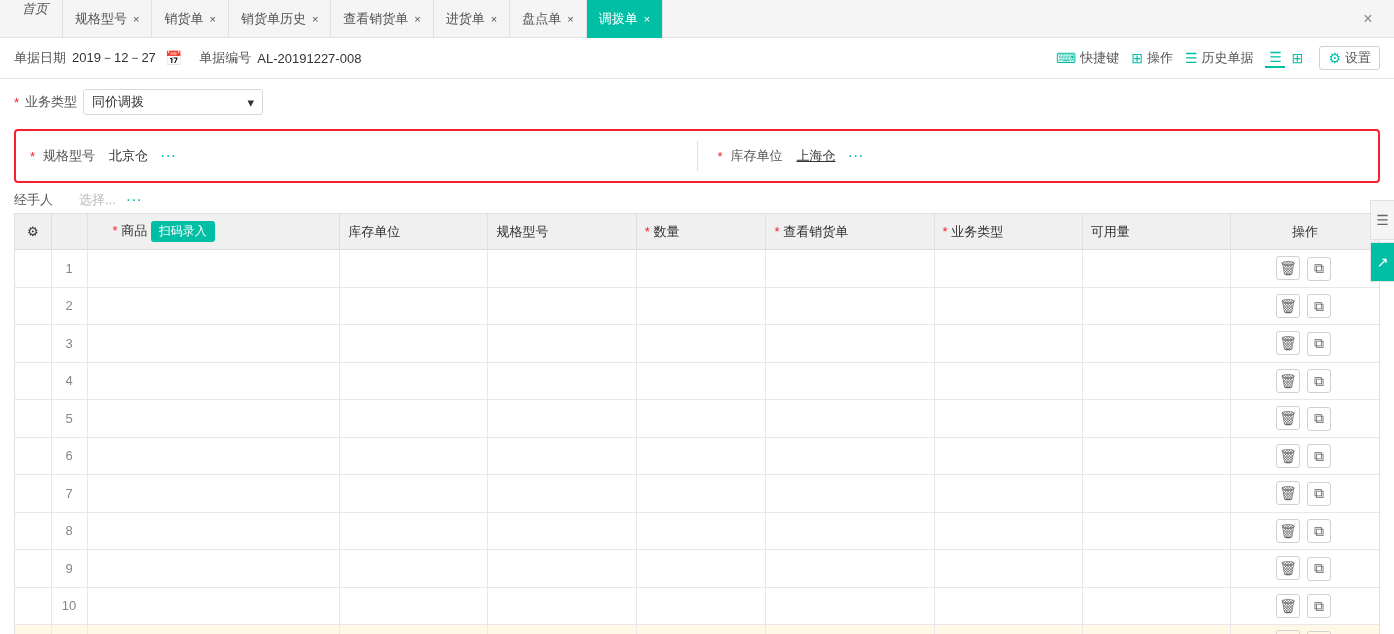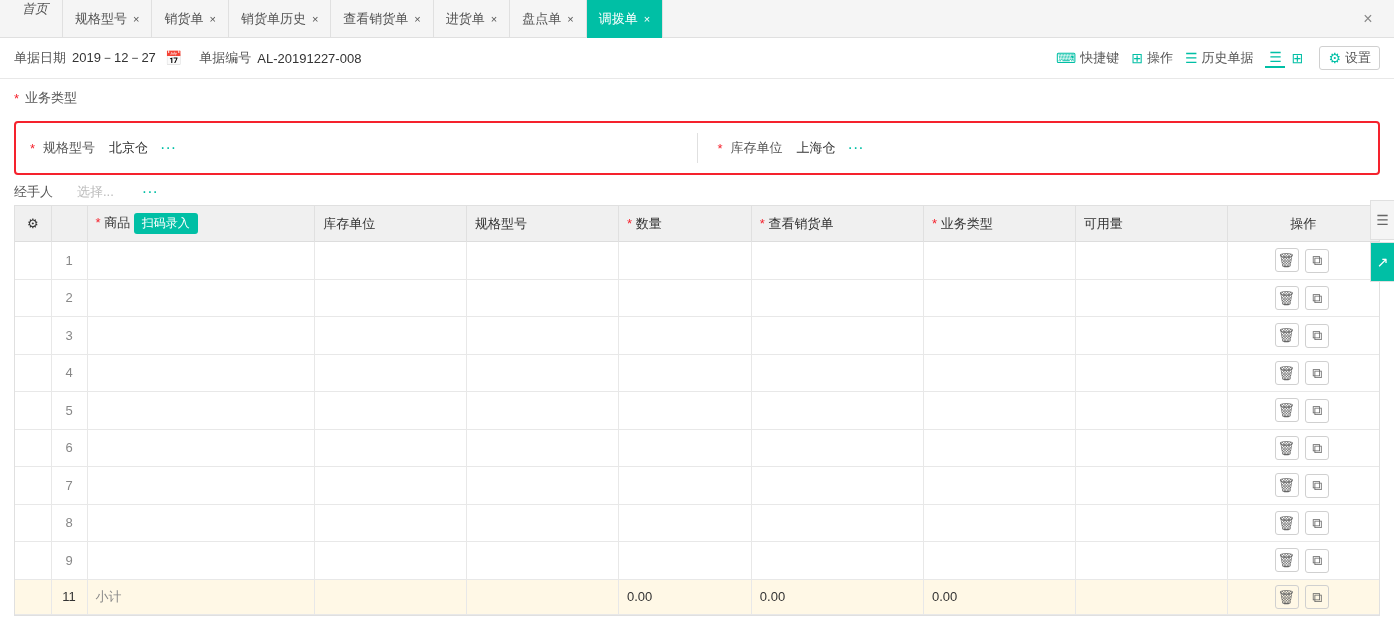--- a/index.html
+++ b/index.html
@@ -190,26 +190,27 @@
     }
     .warehouse-divider {
       width: 1px;
       height: 30px;
       background: #e0e0e0;
       margin: 0 20px;
     }
     .handler-row {
       display: flex;
       align-items: center;
-      gap: 24px;
+      gap: 6px;
       padding: 0 14px 4px 14px;
     }
     .placeholder-text {
       color: #bbb;
       font-size: 13px;
+      margin-left: 20px;
     }
 
     
     .table-container {
       margin: 0 14px;
       border: 1px solid #e0e0e0;
       overflow: auto;
     }
     table {
       width: 100%;
@@ -297,21 +298,21 @@
       cursor: pointer;
       color: #666;
       font-size: 14px;
     }
     .side-btn.green {
       background: #00bfa5;
       color: #fff;
       width: 24px;
       height: 40px;
     }
-    .col-product { min-width: 120px; }
+    .col-product { min-width: 120px; padding-left: 25px; }
     .col-unit { min-width: 80px; }
     .col-spec { min-width: 80px; }
     .col-qty { min-width: 70px; }
     .col-cost { min-width: 80px; }
     .col-amount { min-width: 80px; }
     .col-available { min-width: 80px; }
     .col-op { min-width: 80px; text-align: center; }
   </style>
 </head>
 <body>
@@ -387,36 +388,40 @@
       <span>设置</span>
     </div>
   </div>
 </div>
 
 <div class="form-area">
   <div class="form-row">
     <div class="form-group">
       <span class="required-star">*</span>
       <span class="field-label">业务类型</span>
+      <div class="form-select">
+        <span>同价调拨</span>
+        <span>▾</span>
+      </div>
     </div>
   </div>
 </div>
 
 <div class="red-border-section">
   <div class="warehouse-group">
     <span class="required-star">*</span>
     <span class="field-label">规格型号</span>
     <span class="field-value" style="margin-left:6px;">北京仓</span>
     <span class="dots-btn">···</span>
   </div>
   <div class="warehouse-divider"></div>
   <div class="warehouse-group">
     <span class="required-star">*</span>
     <span class="field-label">库存单位</span>
-    <span class="field-value" style="margin-left:6px;">上海仓</span>
+    <span class="field-value" style="margin-left:6px;text-decoration:underline;">上海仓</span>
     <span class="dots-btn">···</span>
   </div>
 </div>
 
 <div class="handler-row">
   <span class="field-label">经手人</span>
   <span class="placeholder-text">选择...</span>
   <span class="dots-btn">···</span>
 </div>
 
@@ -578,20 +583,35 @@
       <td class="col-spec"></td>
       <td class="col-qty"></td>
       <td class="col-cost"></td>
       <td class="col-amount"></td>
       <td class="col-available"></td>
       <td class="col-op" style="text-align:center;">
         <button class="op-btn">🗑</button>
         <button class="op-btn">⧉</button>
       </td>
     </tr>
+        <tr>
+      <td class="gear-col"></td>
+      <td class="row-number">10</td>
+      <td class="col-product"></td>
+      <td class="col-unit"></td>
+      <td class="col-spec"></td>
+      <td class="col-qty"></td>
+      <td class="col-cost"></td>
+      <td class="col-amount"></td>
+      <td class="col-available"></td>
+      <td class="col-op" style="text-align:center;">
+        <button class="op-btn">🗑</button>
+        <button class="op-btn">⧉</button>
+      </td>
+    </tr>
         <tr class="subtotal-row">
       <td class="gear-col"></td>
       <td class="row-number">11</td>
       <td style="color:#888;">小计</td>
       <td></td>
       <td></td>
       <td>0.00</td>
       <td>0.00</td>
       <td>0.00</td>
       <td></td>

